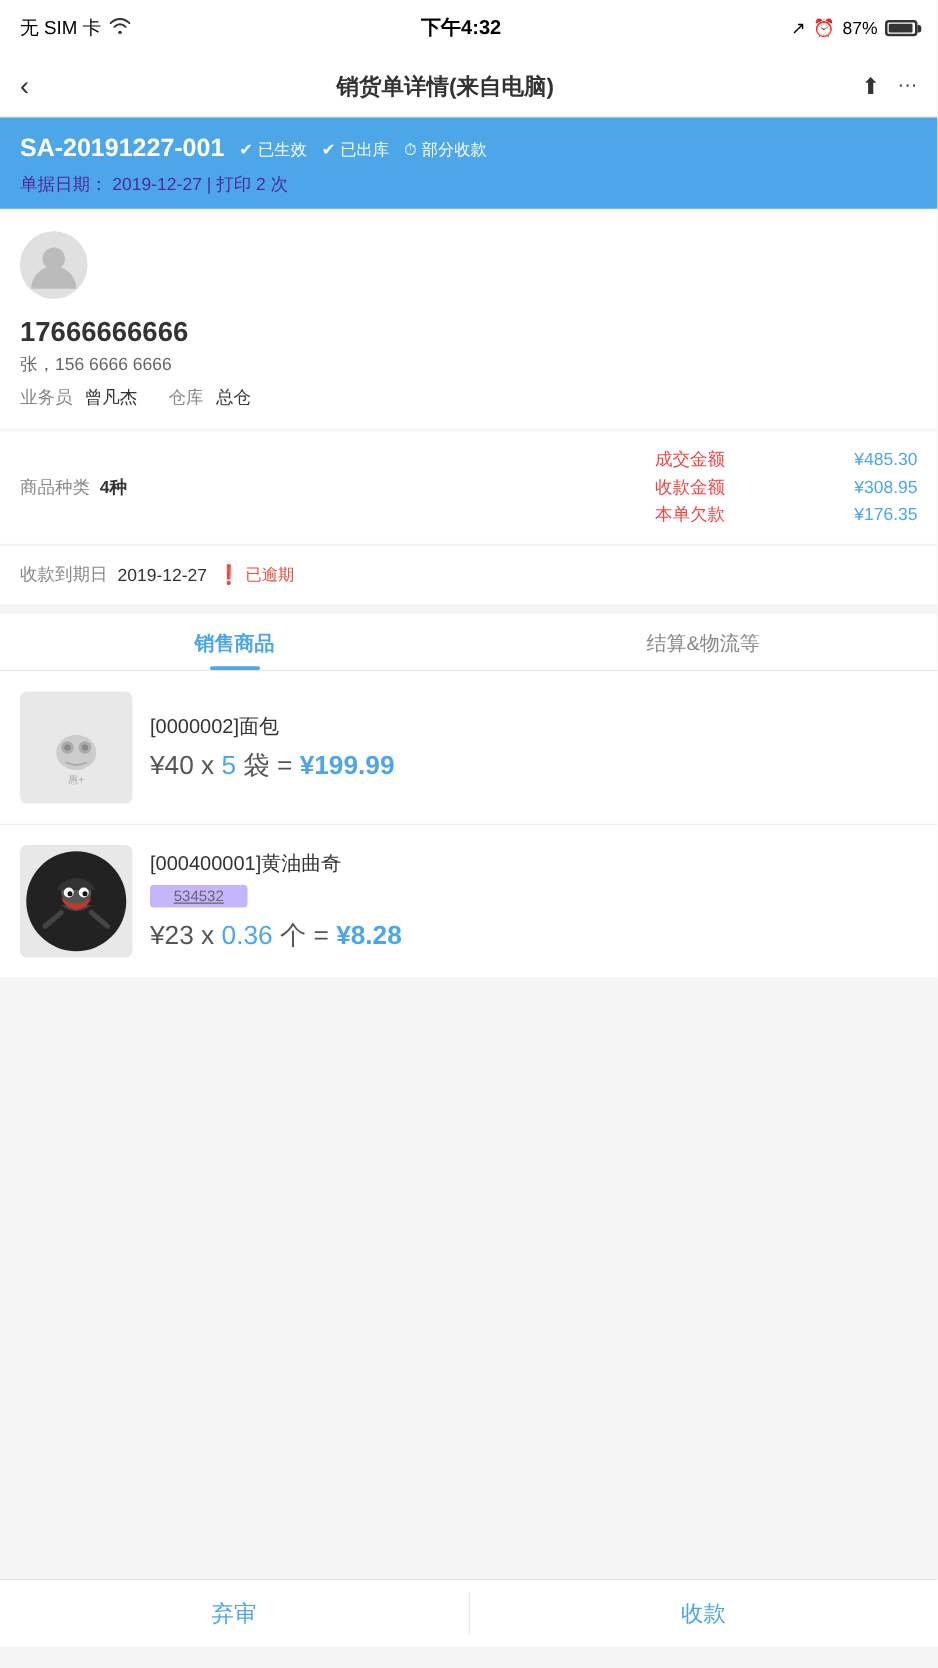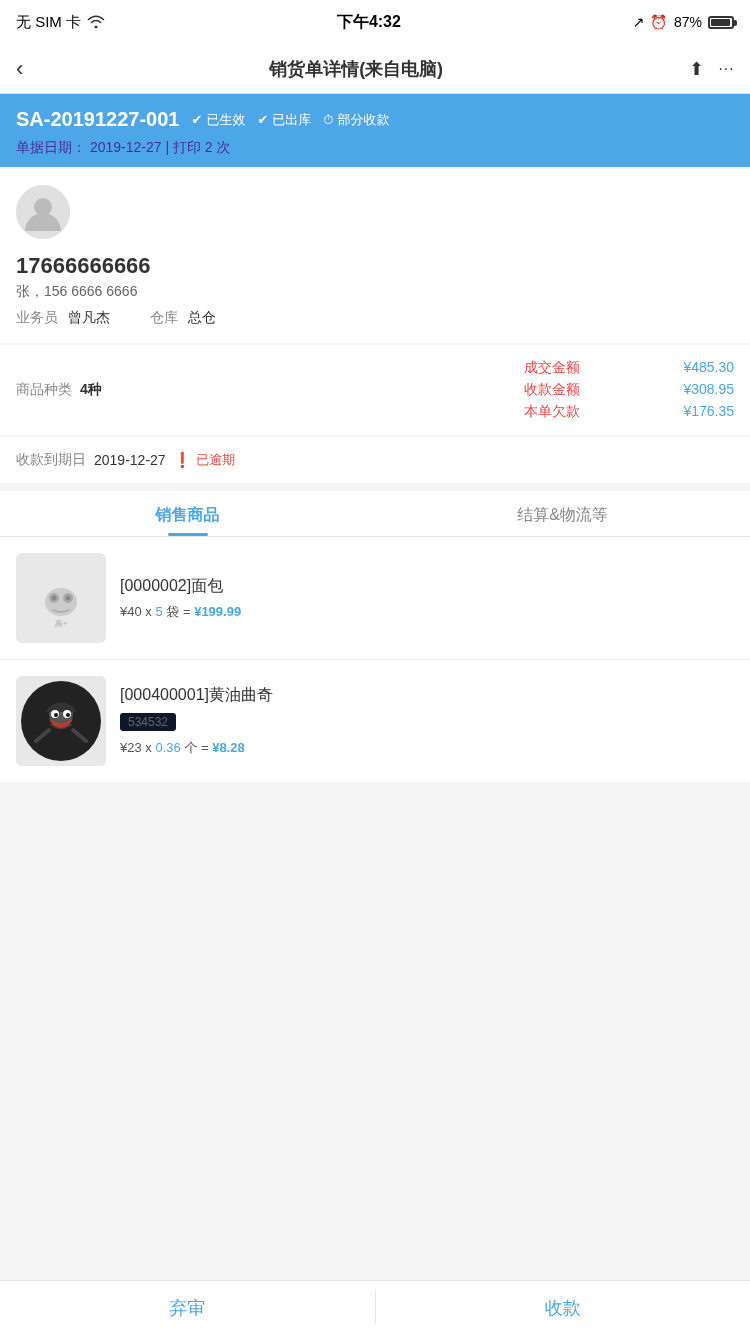--- a/index.html
+++ b/index.html
@@ -80,21 +80,21 @@
     .avatar {
       width: 54px; height: 54px; border-radius: 50%;
       background: #e0e0e0;
       display: flex; align-items: center; justify-content: center;
       flex-shrink: 0;
       overflow: hidden;
     }
     .customer-info { flex: 1; }
     .customer-phone { font-size: 22px; font-weight: 600; color: #333; margin-bottom: 4px; }
     .customer-name { font-size: 14px; color: #666; margin-bottom: 8px; }
-    .customer-meta { display: flex; gap: 40px; justify-content: center; }
+    .customer-meta { display: flex; gap: 25px; justify-content: center; }
     .meta-item { font-size: 14px; color: #555; }
     .meta-label { color: #888; margin-right: 6px; }
     .meta-value { color: #333; font-weight: 500; }
 
     
     .summary-section {
       background: #fff;
       padding: 14px 16px;
       margin-bottom: 2px;
     }
@@ -162,30 +162,30 @@
       overflow: hidden;
       display: flex; align-items: center; justify-content: center;
     }
     .thumb-placeholder {
       width: 100%; height: 100%; display: flex; align-items: center; justify-content: center;
       background: #e8e8e8;
     }
     .product-info { flex: 1; }
     .product-name { font-size: 16px; color: #333; font-weight: 500; margin-bottom: 6px; }
     .product-tag {
-      display: inline-block; background: #0f172a; color: #666;
-      font-size: 12px; padding: 2px 8px; border-radius: 3px; margin-bottom: 8px;
-    }
-    .product-price { font-size: 13px; color: #555; }
+      display: inline-block; background: #c4b5fd; color: #666;
+      font-size: 12px; padding: 2px 19px; border-radius: 3px; margin-bottom: 8px; text-decoration: underline;
+    }
+    .product-price { font-size: 21px; color: #555; }
     .price-qty { color: #4da6e8; font-weight: 500; }
     .price-total { color: #4da6e8; font-weight: 600; }
 
     
     .bottom-bar {
-      position: fixed; bottom: 0; left: 0; width: 750px;
+      position: fixed; bottom: 17px; left: 0; width: 750px;
       background: #fff; border-top: 1px solid #e5e5e5;
       display: flex; height: 54px; margin-top: 40px;
     }
     .bottom-btn {
       flex: 1; display: flex; align-items: center; justify-content: center;
       font-size: 18px; cursor: pointer;
       border: none; background: transparent;
     }
     .bottom-btn.cancel { color: #4da6e8; }
     .bottom-btn.confirm { color: #4da6e8; }

